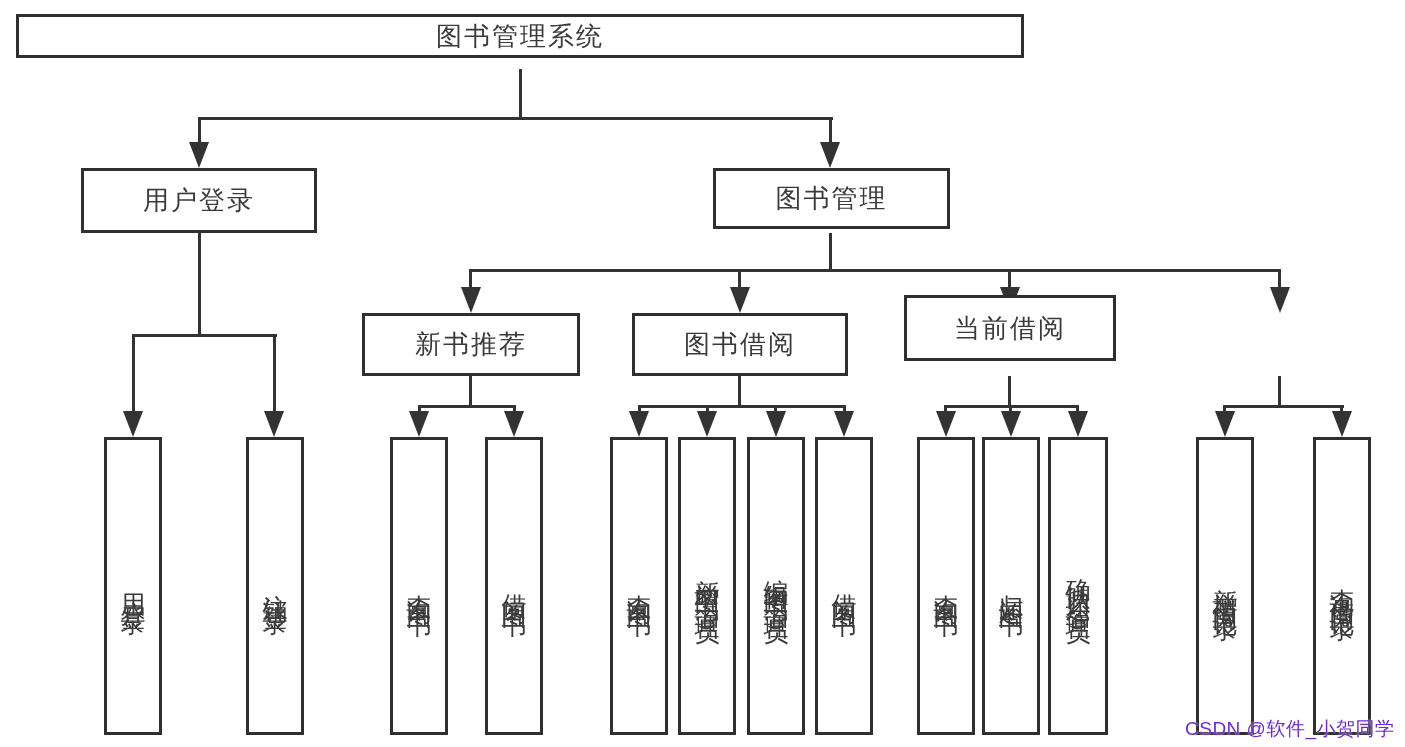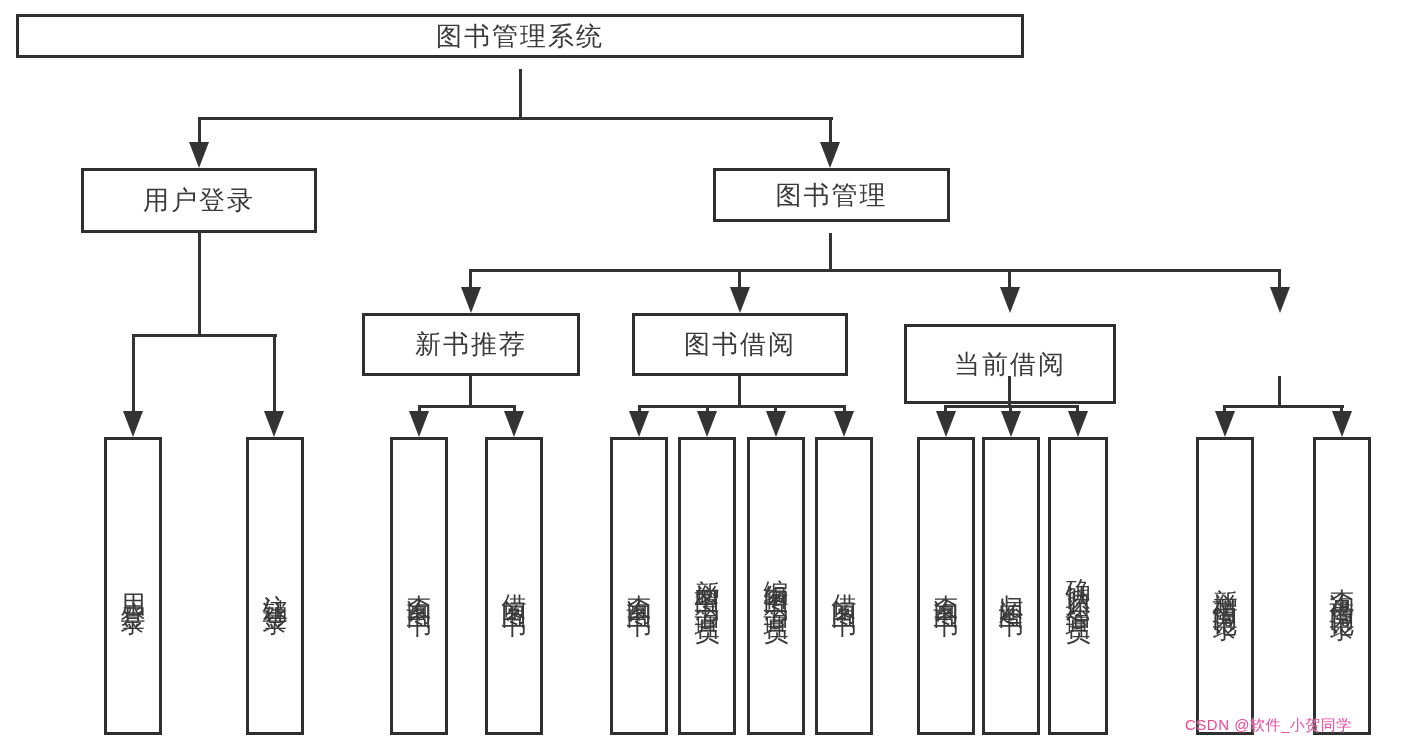--- a/index.html
+++ b/index.html
@@ -23,21 +23,21 @@
     font-size:25px; color:#3a3a3a; letter-spacing:6px; line-height:1; white-space:nowrap;
   }
   .line { position:absolute; background:#333333; }
   .arrow {
     position:absolute; width:0; height:0;
     border-left:10px solid transparent; border-right:10px solid transparent;
     border-top:26px solid #333333;
   }
   .watermark {
     position:absolute; left:1185px; top:716px; z-index:5;
-    font-size:15px; color:#ec4899; letter-spacing:0.5px; white-space:nowrap;
+    font-size:19px; color:#6d28d9; letter-spacing:0.5px; white-space:nowrap;
     text-shadow:0 0 2px #ffffff;
   }
 </style>
 </head>
 <body>
 
 <div class="canvas">
 
   <div class="hbox" style="left:16px; top:14px; width:1008px; height:44px;">
     <span>图书管理系统</span>
@@ -46,21 +46,21 @@
   <div class="line" style="left:519px; top:69px;  width:3px;  height:51px;"></div>
   <div class="line" style="left:198px; top:117px; width:635px; height:3px;"></div>
   <div class="line" style="left:198px; top:117px; width:3px;  height:30px;"></div>
   <div class="arrow" style="left:189px; top:142px;"></div>
   <div class="line" style="left:829px; top:117px; width:3px;  height:30px;"></div>
   <div class="arrow" style="left:820px; top:142px;"></div>
 
   <div class="hbox" style="left:81px; top:168px; width:236px; height:65px;">
     <span>用户登录</span>
   </div>
-  <div class="hbox" style="left:713px; top:168px; width:237px; height:54px;">
+  <div class="hbox" style="left:713px; top:168px; width:237px; height:61px;">
     <span>图书管理</span>
   </div>
 
   <div class="line" style="left:198px; top:233px; width:3px;  height:104px;"></div>
   <div class="line" style="left:132px; top:334px; width:145px; height:3px;"></div>
   <div class="line" style="left:132px; top:334px; width:3px;  height:80px;"></div>
   <div class="arrow" style="left:123px; top:411px;"></div>
   <div class="line" style="left:273px; top:334px; width:3px;  height:80px;"></div>
   <div class="arrow" style="left:264px; top:411px;"></div>
 
@@ -74,21 +74,21 @@
   <div class="arrow" style="left:1000px; top:287px;"></div>
   <div class="line" style="left:1278px; top:269px; width:3px; height:22px;"></div>
   <div class="arrow" style="left:1270px; top:287px;"></div>
 
   <div class="hbox" style="left:362px; top:313px; width:218px; height:63px;">
     <span>新书推荐</span>
   </div>
   <div class="hbox" style="left:632px; top:313px; width:216px; height:63px;">
     <span>图书借阅</span>
   </div>
-  <div class="hbox" style="left:904px; top:324px; width:212px; height:80px;">
+  <div class="hbox" style="left:904px; top:295px; width:212px; height:66px;">
     <span>当前借阅</span>
   </div>
 
   <div class="line" style="left:469px; top:376px; width:3px;  height:32px;"></div>
   <div class="line" style="left:418px; top:405px; width:98px; height:3px;"></div>
   <div class="line" style="left:418px; top:405px; width:3px;  height:9px;"></div>
   <div class="arrow" style="left:409px; top:411px;"></div>
   <div class="line" style="left:513px; top:405px; width:3px;  height:9px;"></div>
   <div class="arrow" style="left:504px; top:411px;"></div>
 

